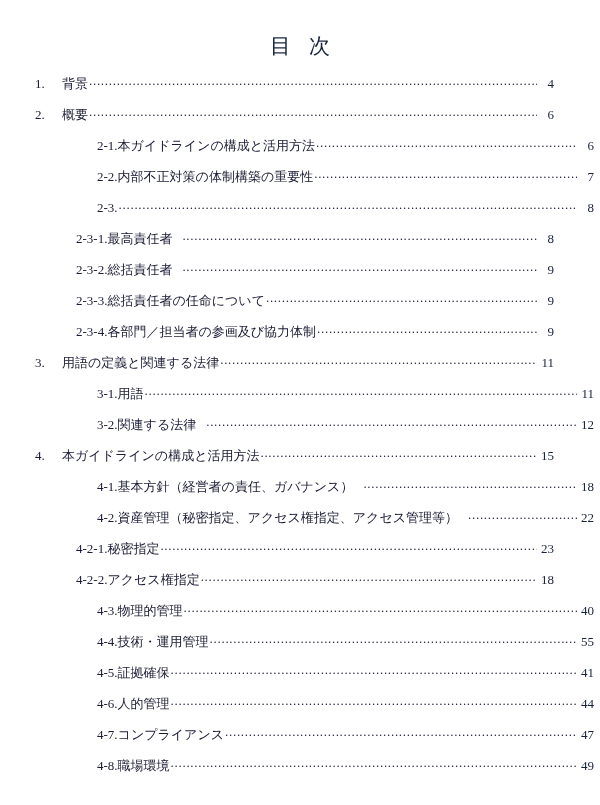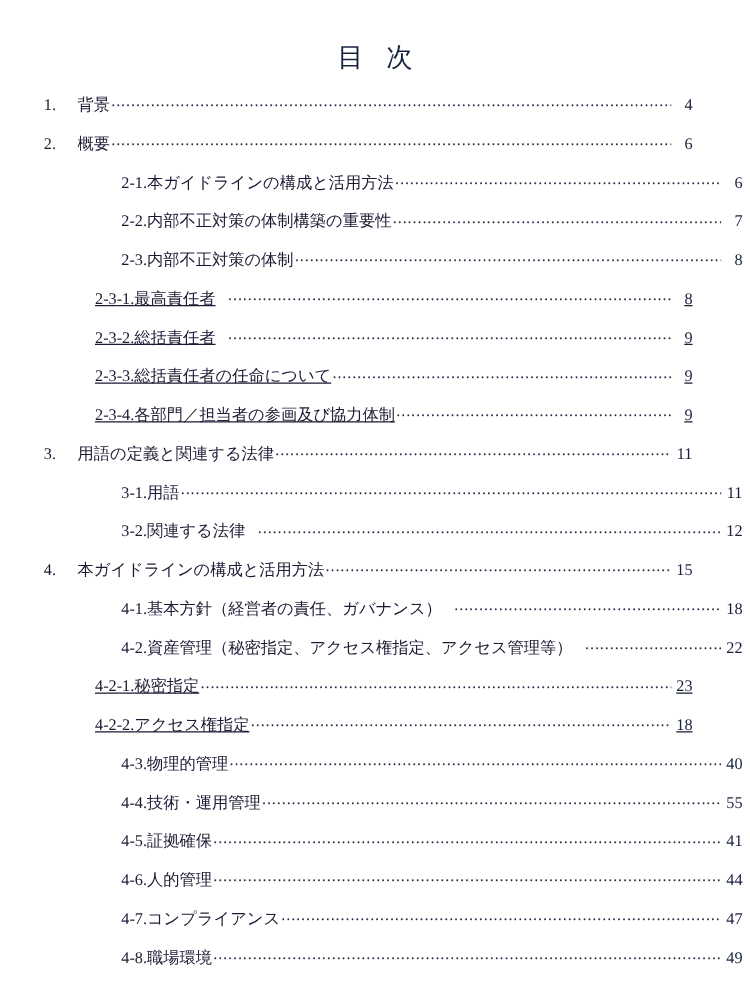--- a/index.html
+++ b/index.html
@@ -56,21 +56,21 @@
     padding-right: 46px;
     height: 31px;
     font-size: 13px;
     color: #1b1b35;
     white-space: nowrap;
   }
 
   
   .lvl-1 { padding-left: 35px; }
   .lvl-2 { padding-left: 57px; margin-left: 40px; }
-  .lvl-3 { padding-left: 76px; text-decoration: underline; }
+  .lvl-3 { padding-left: 76px; }
 
   .row-num {
     flex: 0 0 auto;
   }
   
   .lvl-1 .row-num {
     min-width: 27px;
     display: inline-block;
   }
 
@@ -142,21 +142,20 @@
       </li>
       <li class="toc-row lvl-2">
         <span class="row-num">2-2.</span>
         <span class="row-label">内部不正対策の体制構築の重要性</span>
         <span class="row-gap"></span>
         <span class="leader"></span>
         <span class="row-page">7</span>
       </li>
       <li class="toc-row lvl-2">
         <span class="row-num">2-3.</span>
-        <span class="row-label">内部不正対策の体制</span>
         <span class="row-gap"></span>
         <span class="leader"></span>
         <span class="row-page">8</span>
       </li>
       <li class="toc-row lvl-3">
         <span class="row-num">2-3-1.</span>
         <span class="row-label">最高責任者</span>
         <span class="row-gap wide"></span>
         <span class="leader"></span>
         <span class="row-page">8</span>

